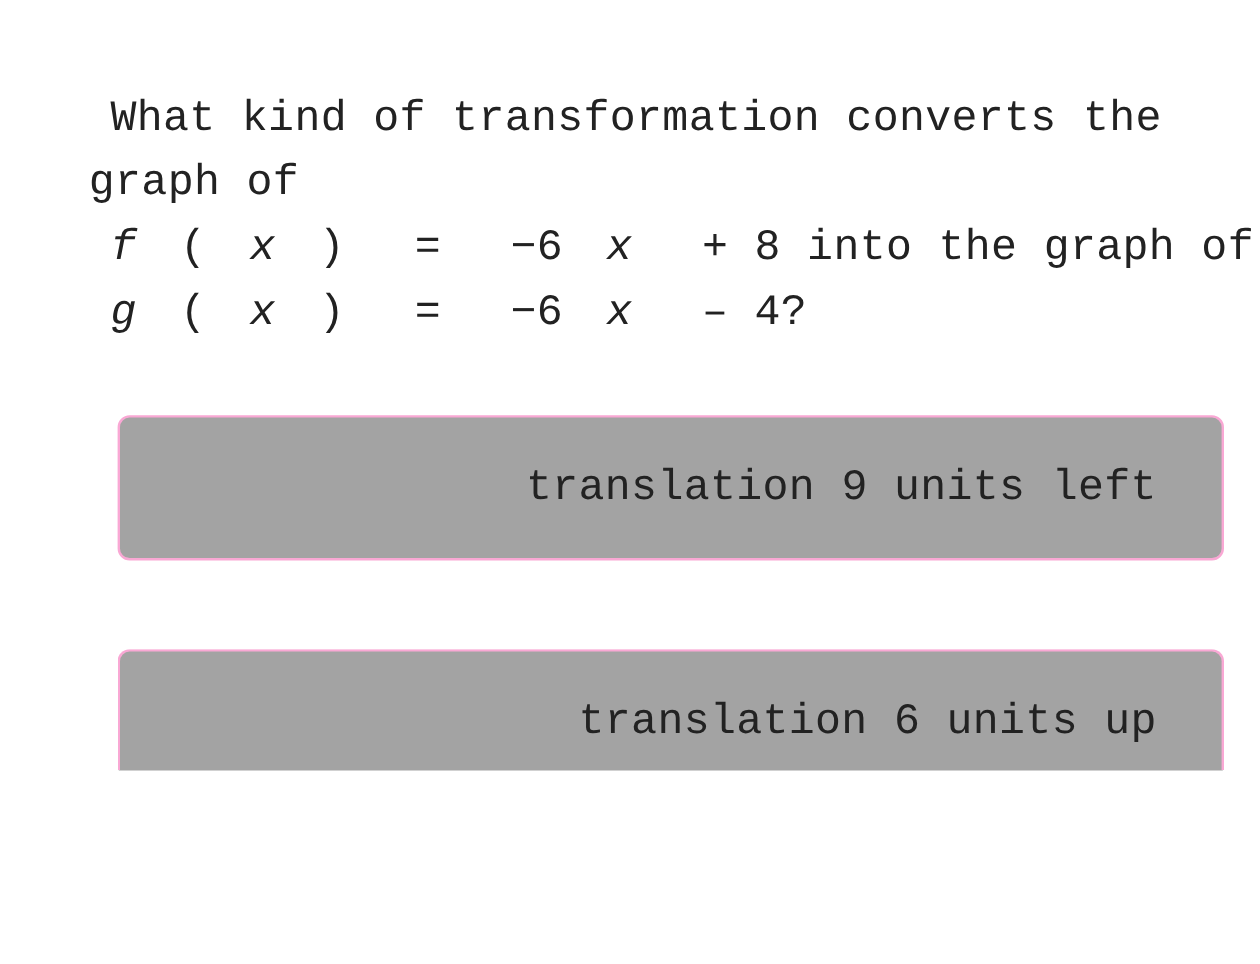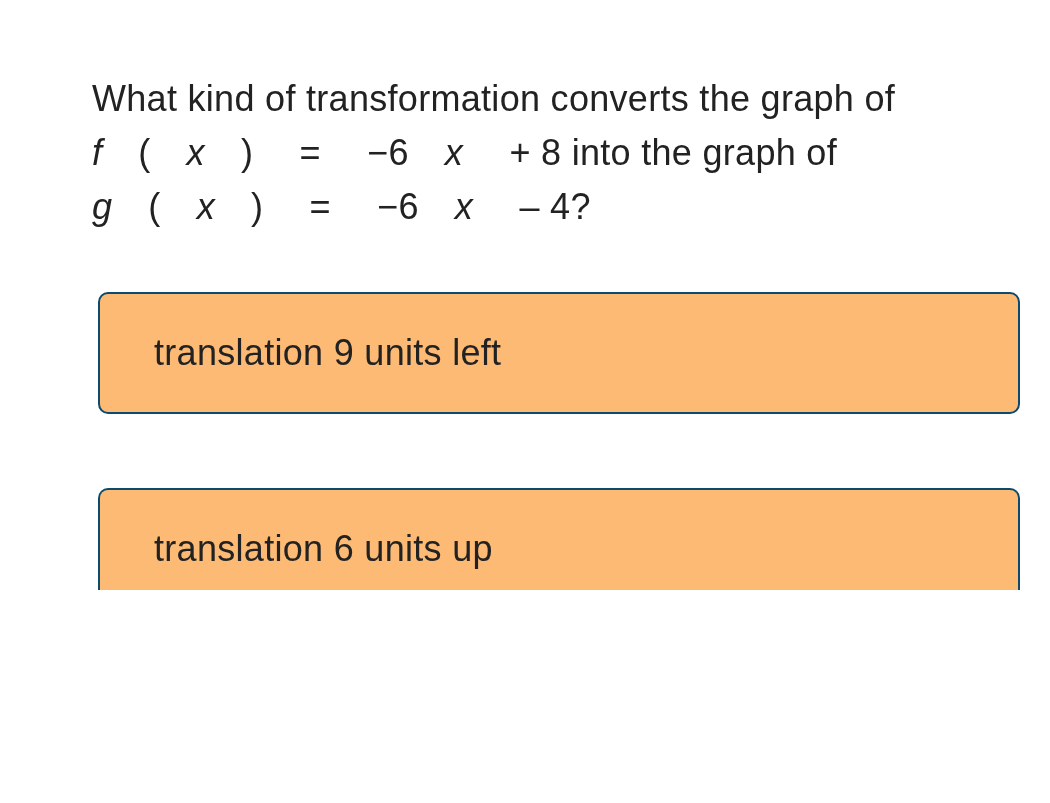--- a/index.html
+++ b/index.html
@@ -1,18 +1,19 @@
 <!DOCTYPE html>
 <html><head>
   <meta charset="utf-8">
   <style>
     * {
       margin: 18px;
       padding: 0;
       box-sizing: border-box;
+      font-family: Liberation Mono, monospace;
     }
     body {
       font-family: Verdana, Geneva, sans-serif;
       background: #ffffff;
       padding: 18px 20px;
       width: 1050px;
     }
     .question {
       font-size: 36px;
       color: #222222;
@@ -27,28 +28,28 @@
       font-style: italic;
     }
     .options {
       display: flex;
       flex-direction: column;
       gap: 38px;
       padding-left: 6px;
       padding-right: 10px;
     }
     .option {
-      border: 2px solid #0c4a6e;
+      border: 2px solid #f9a8d4;
       border-radius: 10px;
-      background: #fdba74;
+      background: #a3a3a3;
       padding: 38px 36px;
       font-size: 36px;
       color: #222222;
       cursor: pointer;
-      text-align: left;
+      text-align: right;
       letter-spacing: 0.3px;
     }
     .option:last-child {
       border-bottom: none;
       border-bottom-left-radius: 0;
       border-bottom-right-radius: 0;
       padding-bottom: 20px;
     }
   </style>
 </head>

